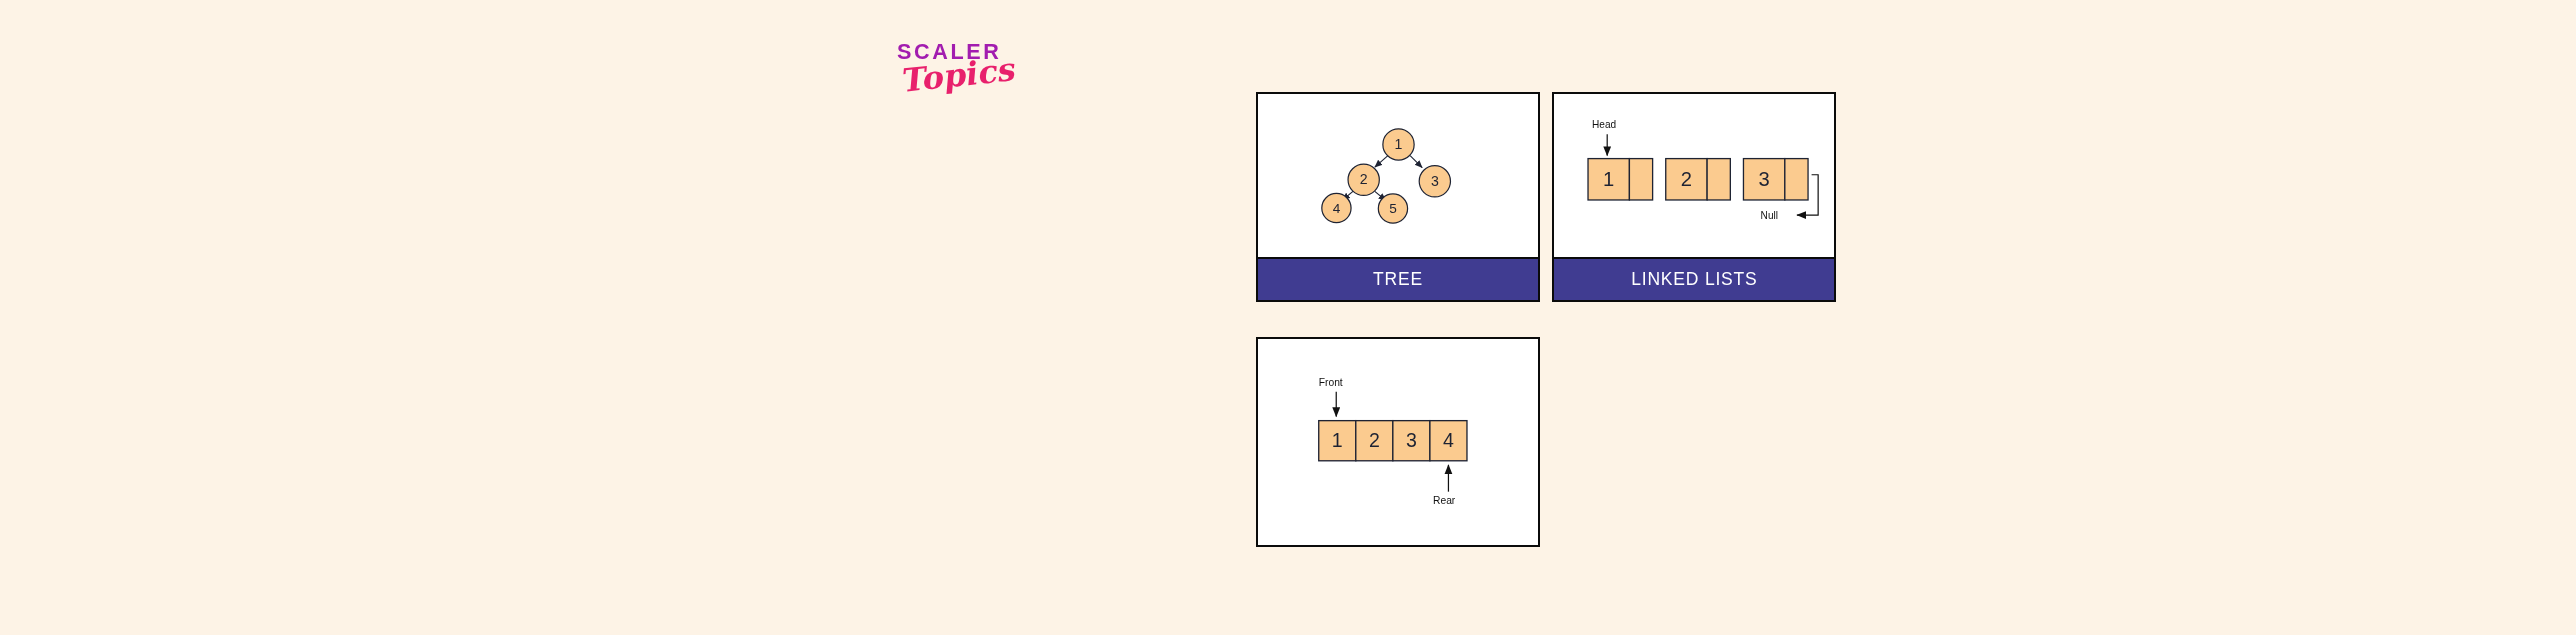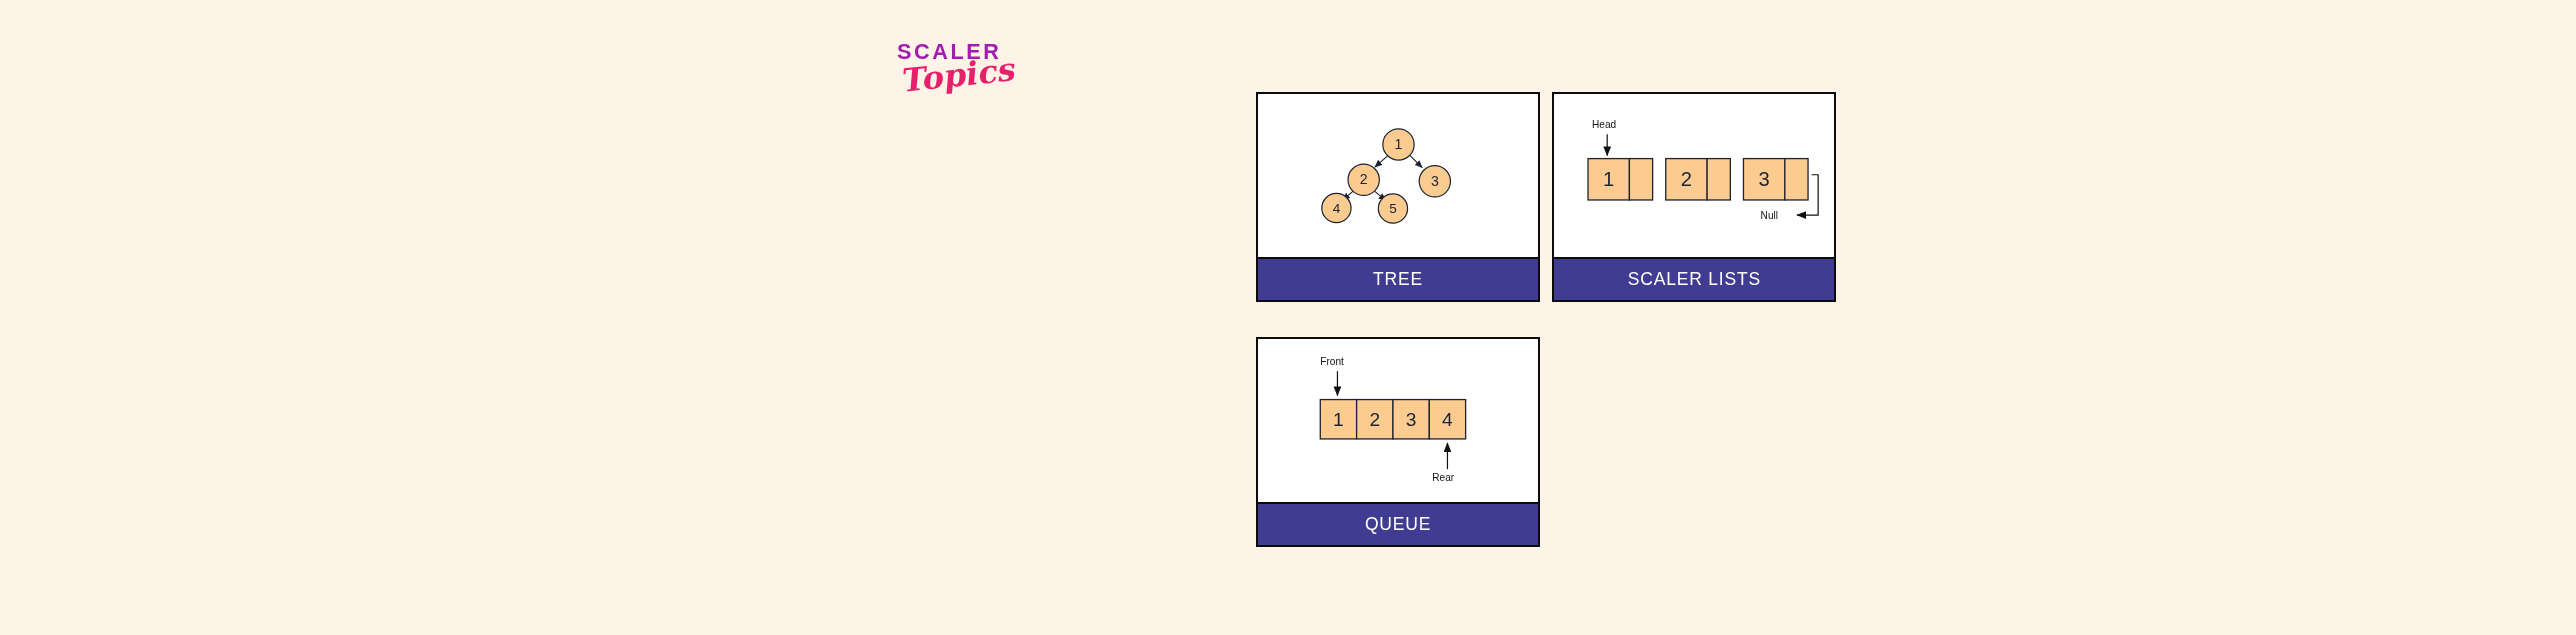--- a/index.html
+++ b/index.html
@@ -186,21 +186,21 @@
         <g>
           <rect x="370" y="128" width="82" height="82" fill="#FBCB8F" stroke="#1E2333" stroke-width="2.6"></rect>
           <rect x="452" y="128" width="46" height="82" fill="#FBCB8F" stroke="#1E2333" stroke-width="2.6"></rect>
           <text class="node-text" x="411" y="182" text-anchor="middle" font-size="40">3</text>
         </g>
 
         <path d="M505,160 L518,160 L518,240 L476,240" fill="none" stroke="#111111" stroke-width="2.4" marker-end="url(#arrowLL)"></path>
         <text class="anno-text" x="404" y="248" font-size="21">Null</text>
       </svg>
     </div>
-    <div class="card-label">SCALER LISTS</div>
+    <div class="card-label">LINKED LISTS</div>
   </div>
 
 
   <div class="card">
     <div class="card-figure">
       <svg class="fig-svg" viewBox="0 0 544 323" preserveAspectRatio="xMidYMid meet">
         <defs>
           <marker id="arrowQ" markerWidth="9" markerHeight="9" refX="7.5" refY="3.2" orient="auto">
             <path d="M0,0 L8,3.2 L0,6.4 Z" fill="#111111"></path>
           </marker>
@@ -223,17 +223,16 @@
         </g>
         <g>
           <rect x="334" y="120" width="72" height="78" fill="#FBCB8F" stroke="#1E2333" stroke-width="2.6"></rect>
           <text class="node-text" x="370" y="172" text-anchor="middle" font-size="38">4</text>
         </g>
 
         <line x1="370" y1="258" x2="370" y2="206" stroke="#111111" stroke-width="2.4" marker-end="url(#arrowQ)"></line>
         <text class="anno-text" x="340" y="282" font-size="21">Rear</text>
       </svg>
     </div>
-    <div class="card-label">QUEUE</div>
   </div>
 
 </div>
 
 
 </body></html>

